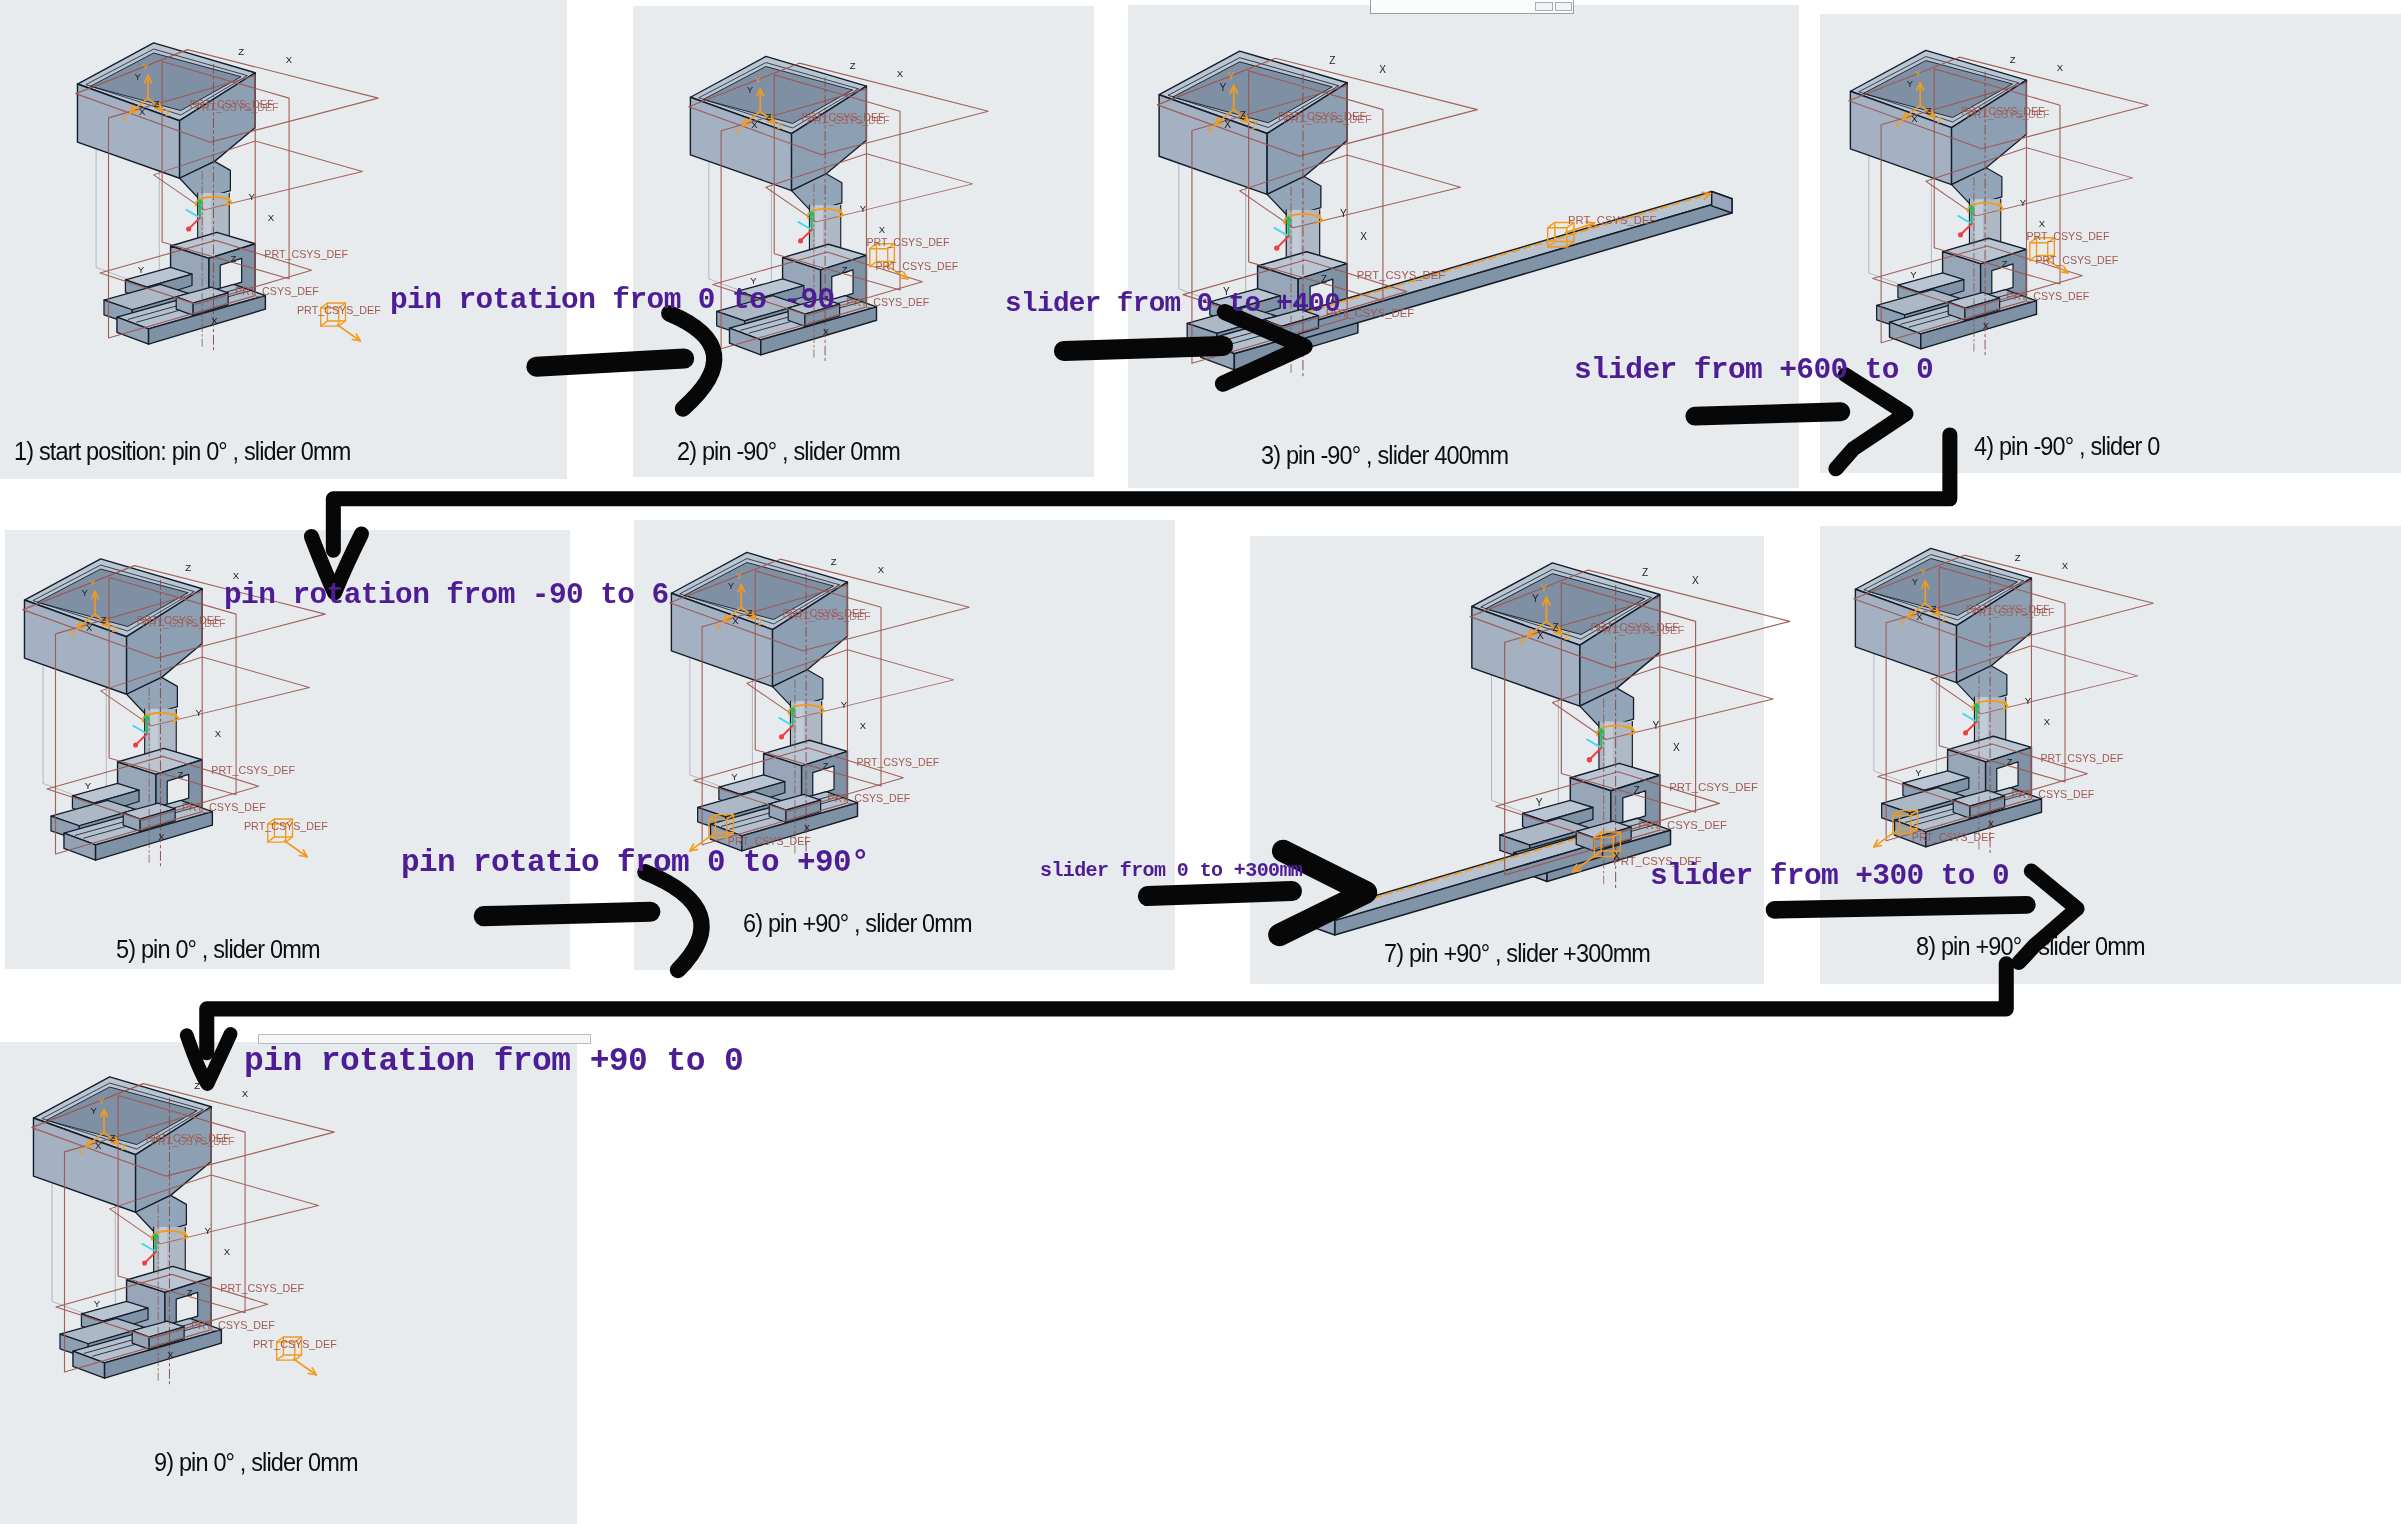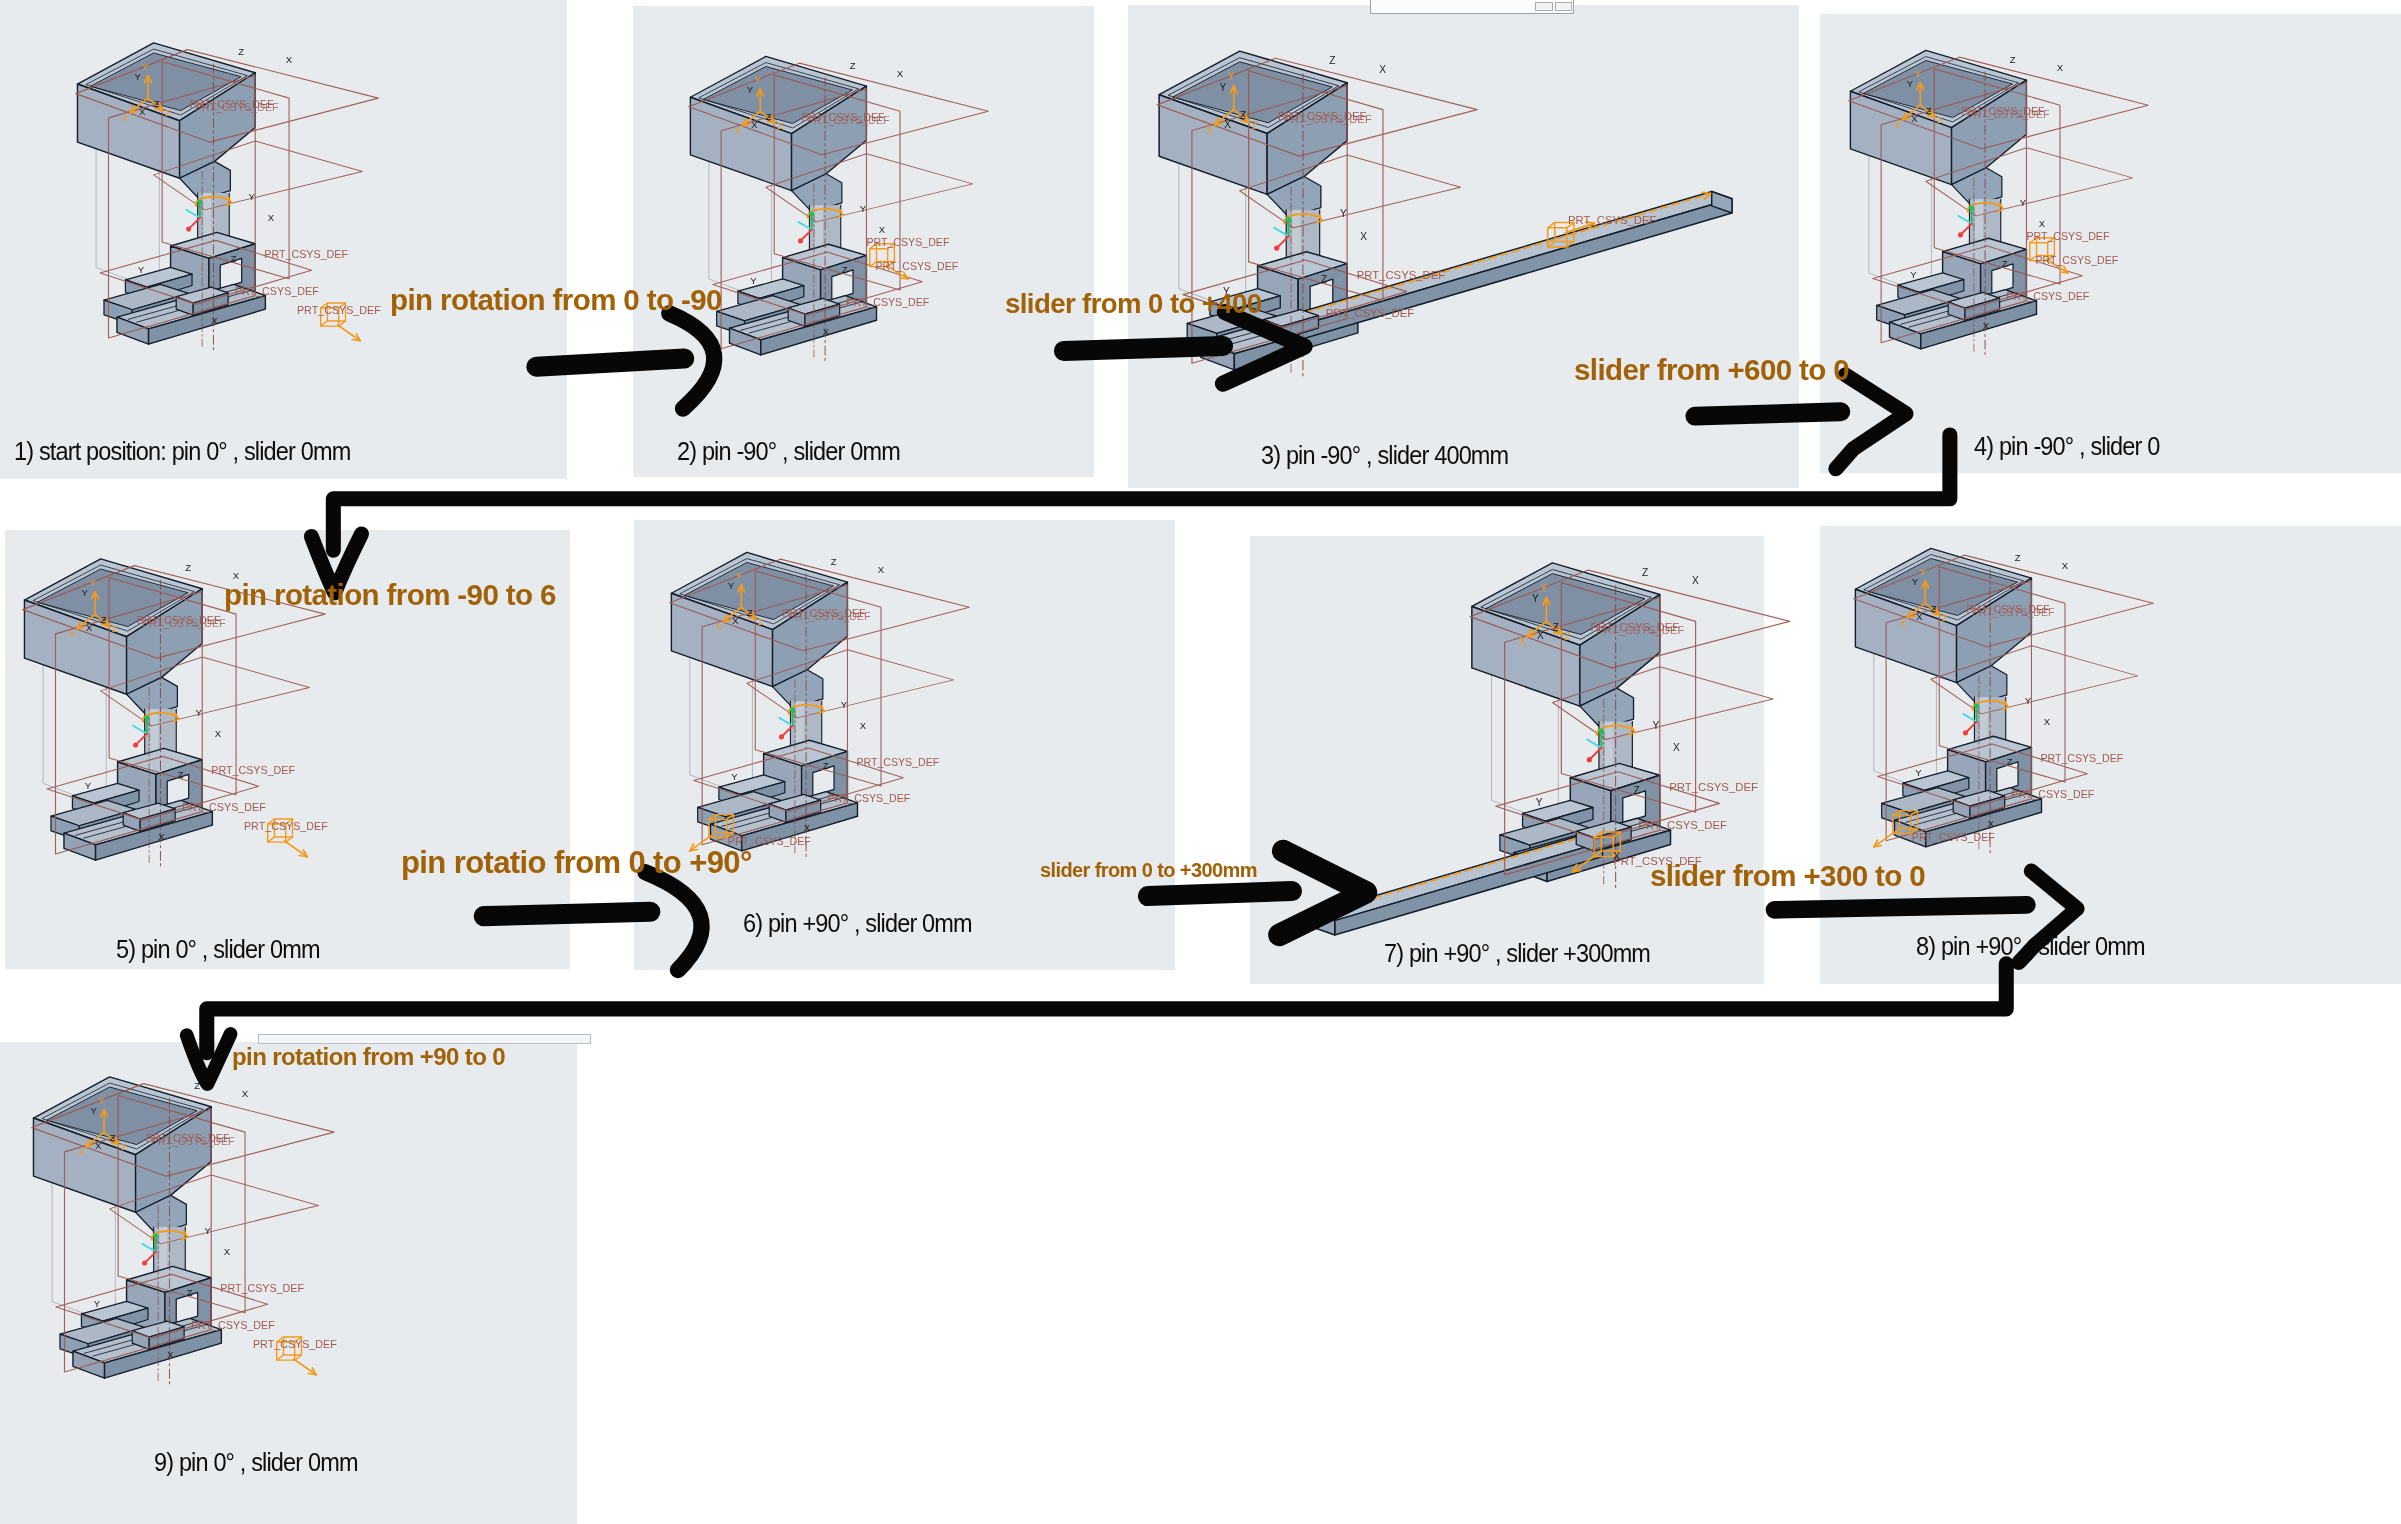--- a/index.html
+++ b/index.html
@@ -1,22 +1,22 @@
 <!DOCTYPE html>
 <html style="font-size:10px"><head>
 <meta charset="utf-8">
 <style>
   html,body{margin:0;padding:0;background:#ffffff;}
   .page{position:relative;width:2401px;height:1524px;background:#fff;overflow:hidden;
         font-family:"Liberation Sans",sans-serif;}
   .panel{position:absolute;background:#e8ebee;}
   .caption{position:absolute;font-size:25px;color:#0d0d0d;letter-spacing:-0.9px;
            transform:scaleX(.94);transform-origin:left top;white-space:nowrap;z-index:6;}
-  .alabel{position:absolute;font-weight:700;color:#a16207;letter-spacing:-0.6px;
-          white-space:nowrap;z-index:7;}
+  .alabel{position:absolute;font-weight:700;color:#4c1d95;letter-spacing:-0.6px;
+          white-space:nowrap;z-index:7;font-family:Liberation Mono, monospace;}
   .model{position:absolute;z-index:2;}
   #arrow-overlay{position:absolute;left:0;top:0;z-index:5;pointer-events:none;}
   .winfrag{position:absolute;background:#fbfcfc;border:1.3px solid #9aa0a6;border-top:none;z-index:4;}
   .winbtn{position:absolute;background:#f1f3f4;border:1.3px solid #a8adb2;}
   .winfrag2{position:absolute;background:#f4f6f7;border:1.3px solid #b7bcc0;z-index:4;}
 </style>
 </head>
 <body>
 
 <div class="page">
@@ -1038,21 +1038,21 @@
       <path d="M298 1652 Q318 1710 331 1730 Q348 1694 368 1650" fill="none" stroke="#070707" stroke-width="22" stroke-linecap="round" stroke-linejoin="round"></path>
     </svg>
   <div id="labels">
       <div class="alabel" style="left: 390px; top: 283px; font-size: 29.5px;">pin rotation from 0 to -90</div>
       <div class="alabel" style="left: 1005px; top: 288px; font-size: 27.6px;">slider from 0 to +400</div>
       <div class="alabel" style="left: 1574px; top: 353px; font-size: 29.5px;">slider from +600 to 0</div>
       <div class="alabel" style="left: 224px; top: 578px; font-size: 29.5px;">pin rotation from -90 to 6</div>
       <div class="alabel" style="left: 401px; top: 845px; font-size: 31px;">pin rotatio from 0 to +90°</div>
       <div class="alabel" style="left: 1040px; top: 859px; font-size: 20px;">slider from 0 to +300mm</div>
       <div class="alabel" style="left: 1622px; top: 859px; font-size: 29.5px; margin-left: 28px;">slider from +300  to 0</div>
-      <div class="alabel" style="left: 232px; top: 1043px; font-size: 24px;">pin rotation from +90 to 0</div>
+      <div class="alabel" style="left: 244px; top: 1043px; font-size: 33px;">pin rotation from +90 to 0</div>
     </div>
 
   <div class="winfrag" style="left:1370px;top:0;width:202px;height:12.5px">
     <div class="winbtn" style="left:164px;top:1.9px;width:16.3px;height:7.5px"></div>
     <div class="winbtn" style="left:184px;top:1.9px;width:15px;height:7.5px"></div>
   </div>
 
   <div class="winfrag2" style="left:258px;top:1034px;width:331px;height:7.5px"></div>
 </div>
 

